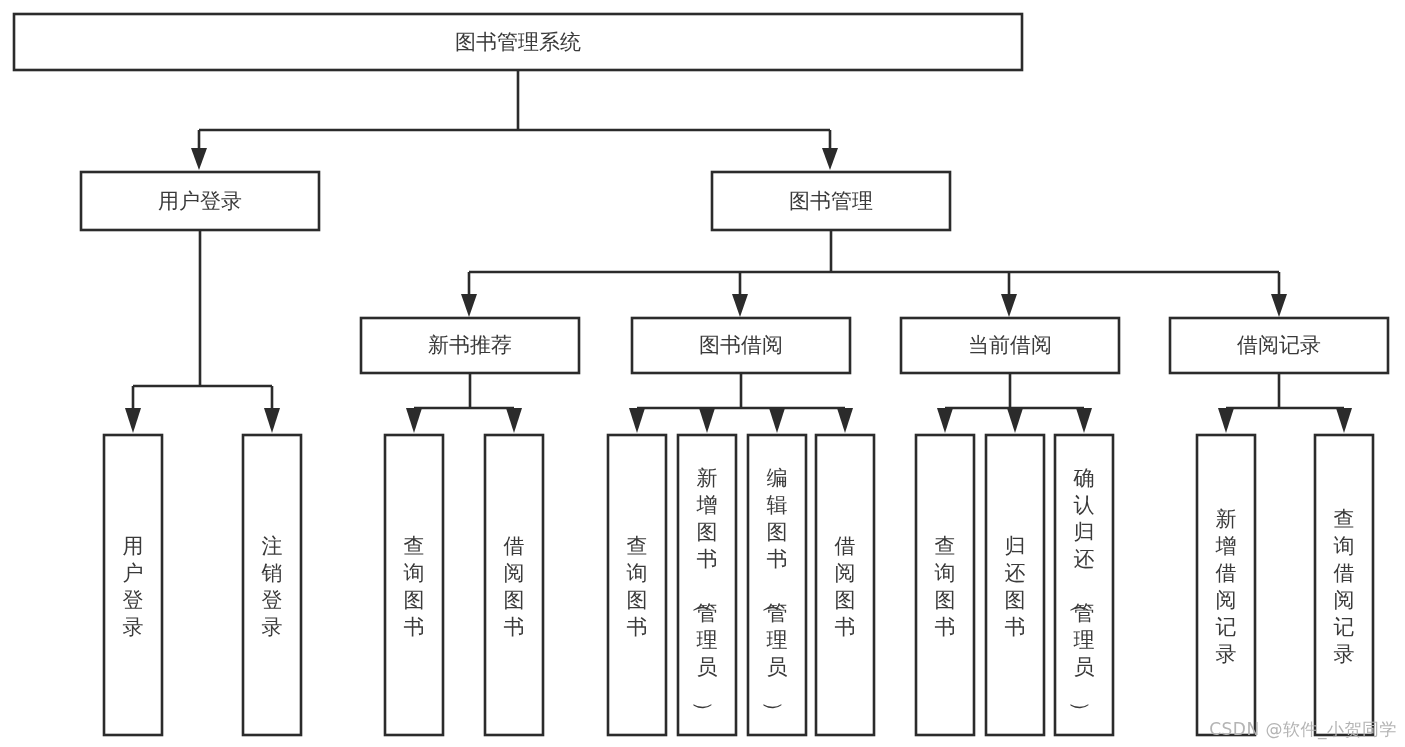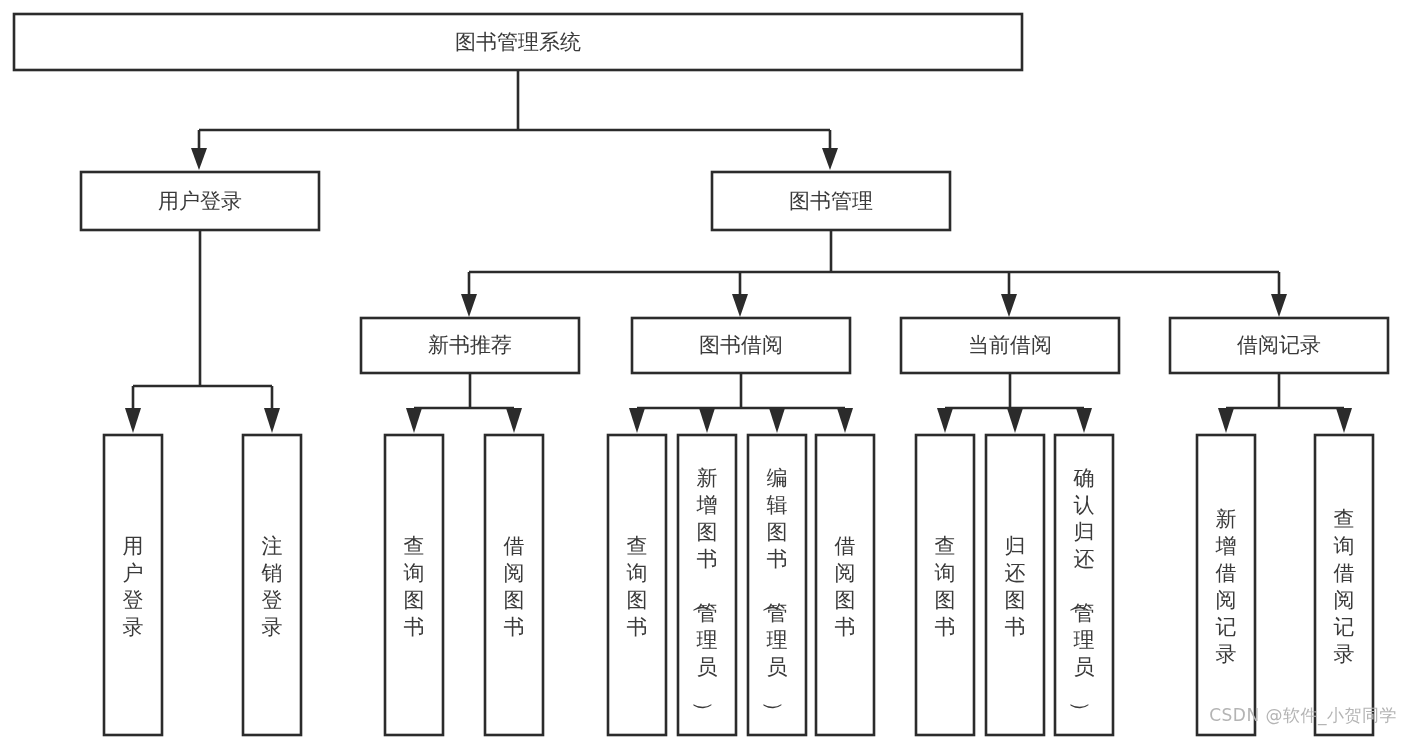--- a/index.html
+++ b/index.html
@@ -52,21 +52,21 @@
   }
   .leaf-label {
     fill: #3a3a3a;
     font-family: "DejaVu Sans", "Liberation Sans", sans-serif;
     font-size: 21px;
     text-anchor: middle;
   }
   .watermark {
     position: absolute;
     right: 8px;
-    bottom: 20px;
+    bottom: 6px;
     font-family: "DejaVu Sans", "Liberation Sans", sans-serif;
     font-size: 17px;
     color: #b4b4b4;
     white-space: nowrap;
     letter-spacing: 0.5px;
     user-select: none;
   }
 </style>
 </head>
 <body>

